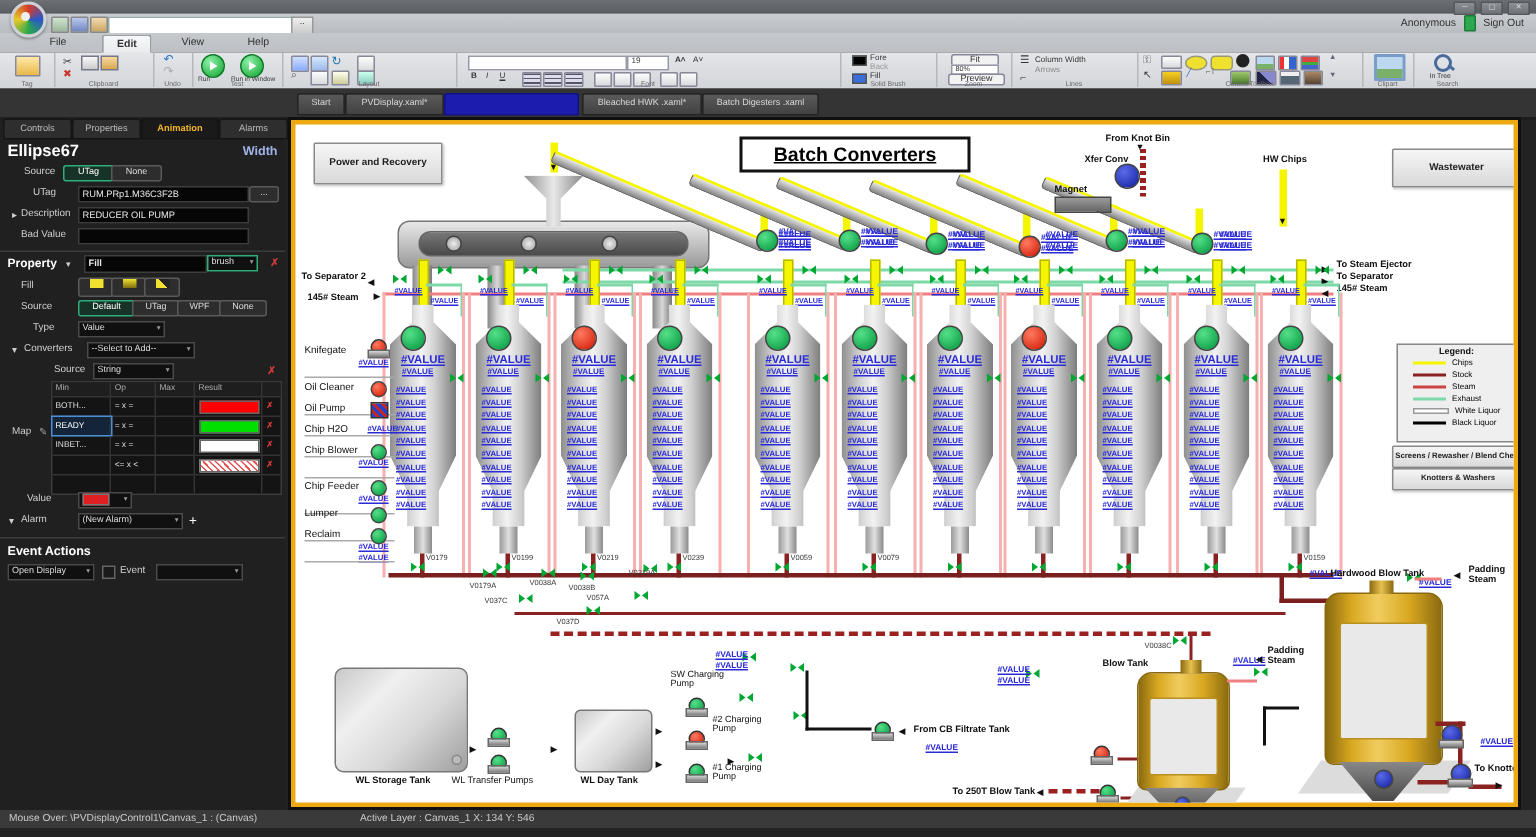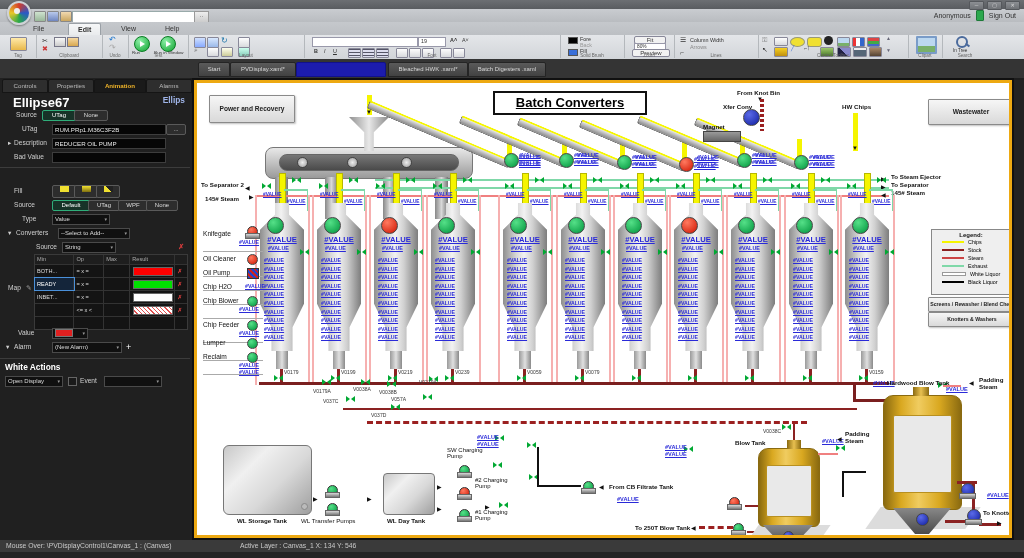--- a/index.html
+++ b/index.html
@@ -265,22 +265,22 @@
     </div>
 
   <div class="abs" id="panel">
     <div id="paneltabs">
         <div class="ptab" style="left: 2px; width: 44px;">Controls</div>
         <div class="ptab" style="left: 48px; width: 44px;">Properties</div>
         <div class="ptab active" style="left: 94px; width: 50px;">Animation</div>
         <div class="ptab" style="left: 146px; width: 44px;">Alarms</div>
       </div>
     <div class="prow" style="top:15px;">
-      <span class="plabel" style="left:13px;top:2px;font-size:13px;font-weight:bold;color:#fff;">Ellipse67</span>
-      <span class="plabel" style="right:5px;top:2px;font-size:8.4px;font-weight:bold;color:#9fb4e8;">Ellips</span>
+      <span class="plabel" style="left:5px;top:2px;font-size:11px;font-weight:bold;color:#fff;">Ellipse67</span>
+      <span class="plabel" style="right:5px;top:2px;font-size:8.4px;font-weight:bold;color:#9fb4e8;">Width</span>
     </div>
     <div class="prow" style="top:32px;">
       <span class="plabel" style="left:16px;top:1px;">Source</span>
       <span class="pbtn on" style="left:42px;top:0;width:26px;">UTag</span>
       <span class="pbtn" style="left:74px;top:0;width:26px;">None</span>
     </div>
     <div class="prow" style="top:46px;">
       <span class="plabel" style="left:22px;top:1px;">UTag</span>
       <span class="pinput" style="left:52px;top:0;width:108px;">RUM.PRp1.M36C3F2B</span>
       <span class="pbtn" style="left:166px;top:0;width:12px;">...</span>
@@ -288,20 +288,27 @@
     <div class="prow" style="top:60px;">
       <span class="plabel" style="left:8px;top:1px;">▸</span>
       <span class="plabel" style="left:14px;top:1px;">Description</span>
       <span class="pinput" style="left:52px;top:0;width:108px;">REDUCER OIL PUMP</span>
     </div>
     <div class="prow" style="top:74px;">
       <span class="plabel" style="left:14px;top:1px;">Bad Value</span>
       <span class="pinput" style="left:52px;top:0;width:108px;"></span>
     </div>
     <div class="pdiv" style="top:89px;"></div>
+    <div class="prow" style="top:92px;">
+      <span class="plabel" style="left:5px;top:1px;font-size:8px;font-weight:bold;color:#fff;">Property</span>
+      <span class="plabel" style="left:44px;top:2px;font-size:6px;">▾</span>
+      <span class="pinput" style="left:56px;top:0;width:76px;height:10px;line-height:10px;font-weight:bold;">Fill</span>
+      <span class="psel" style="left:138px;top:0;width:28px;border-color:#2fae7a;">brush</span>
+      <span class="redx" style="right:4px;top:1px;">✗</span>
+    </div>
     <div class="prow" style="top:107px;">
       <span class="plabel" style="left:14px;top:2px;">Fill</span>
       <span class="pbtn" style="left:52px;top:0;width:16px;height:11px;"><span style="display:inline-block;width:9px;height:6px;background:#f0e030;"></span></span>
       <span class="pbtn" style="left:74px;top:0;width:16px;height:11px;"><span style="display:inline-block;width:9px;height:6px;background:linear-gradient(#f0e030,#806f10);"></span></span>
       <span class="pbtn" style="left:96px;top:0;width:16px;height:11px;"><span style="display:inline-block;width:9px;height:6px;background:linear-gradient(45deg,#f0e030 50%,#222 50%);"></span></span>
     </div>
     <div class="prow" style="top:122px;">
       <span class="plabel" style="left:14px;top:1px;">Source</span>
       <span class="pbtn on" style="left:52px;top:0;width:30px;">Default</span>
       <span class="pbtn" style="left:88px;top:0;width:24px;">UTag</span>
@@ -381,21 +388,21 @@
       <span class="psel" style="left:52px;top:0;width:30px;"><span id="valswatch" style="display: inline-block; width: 16px; height: 6px; border: 1px solid rgb(119, 119, 119); background: rgb(224, 32, 32);"></span></span>
     </div>
     <div class="prow" style="top:264px;">
       <span class="plabel" style="left:6px;top:1px;">▾</span>
       <span class="plabel" style="left:14px;top:1px;">Alarm</span>
       <span class="psel" style="left:52px;top:0;width:64px;">(New Alarm)</span>
       <span class="plabel" style="left:126px;top:0px;font-size:9px;color:#fff;">+</span>
     </div>
     <div class="pdiv" style="top:280px;"></div>
     <div class="prow" style="top:283px;">
-      <span class="plabel" style="left:5px;top:1px;font-size:8.4px;font-weight:bold;color:#fff;">White Actions</span>
+      <span class="plabel" style="left:5px;top:1px;font-size:8.4px;font-weight:bold;color:#fff;">Event Actions</span>
     </div>
     <div class="prow" style="top:298px;">
       <span class="psel" style="left:5px;top:0;width:52px;">Open Display</span>
       <span class="chk" style="left:68px;top:1px;"></span>
       <span class="plabel" style="left:80px;top:1px;">Event</span>
       <span class="psel" style="left:104px;top:0;width:52px;"></span>
     </div>
   </div>
 
   <div class="abs" id="canvasframe">

